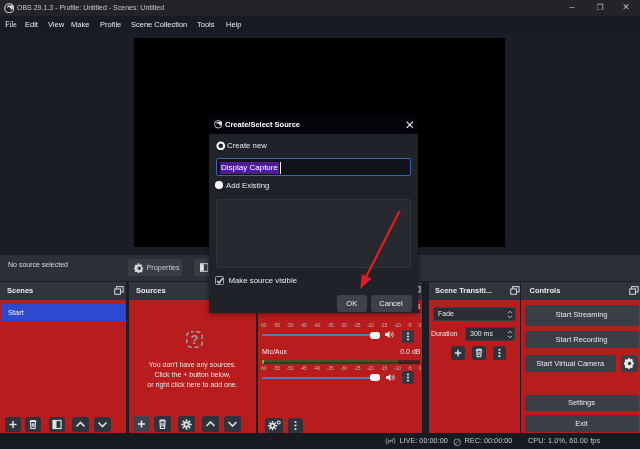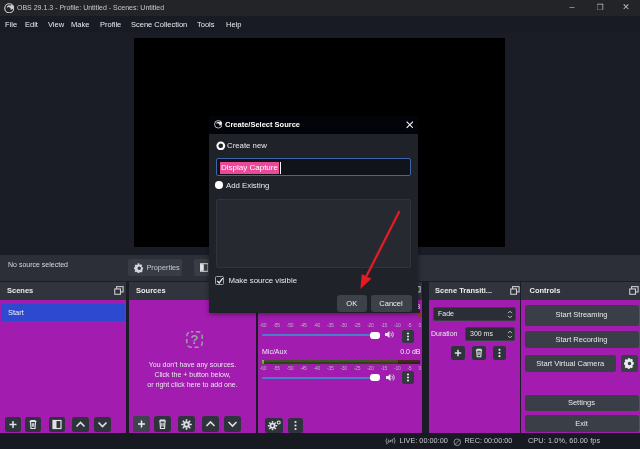--- a/index.html
+++ b/index.html
@@ -13,34 +13,34 @@
 
 #menubar { left:0; top:16px; width:640px; height:17px; background:#191b24; }
 .menu { top:16px; height:17px; line-height:17px; font-size:7.5px; color:#e9eaec; }
 
 #canvas { left:134px; top:38px; width:371px; height:209px; background:#000; }
 
 #strip { left:0; top:255px; width:640px; height:26px; background:#2c2f37; }
 #nosource { left:8px; top:255px; height:20px; line-height:20px; font-size:7px; color:#d9dadd; }
 .tbtn { background:#383c44; border-radius:2px; }
 
-.dock { background:#a21caf; top:282px; height:151px; }
+.dock { background:#b91c1c; top:282px; height:151px; }
 .dockhead { left:0; top:0; width:100%; height:18px; background:#31343c; }
 .dockhead .t { position:absolute; left:7px; top:0; height:18px; line-height:18px; font-size:7.5px; font-weight:bold; color:#eceded; }
 .dkicon { position:absolute; top:4px; width:10px; height:9px; }
 .sbtn { position:absolute; background:#2f333c; border-radius:2.5px; }
 .sbtn svg { position:absolute; left:0; top:0; }
 #statusbar { left:0; top:433px; width:640px; height:16px; background:#181a22; }
 .sbtext { top:433px; height:16px; line-height:16px; font-size:7.3px; color:#c8cbd0; }
 
 #dialog { left:209px; top:116px; width:209px; height:197px; background:#1f2228; box-shadow:0 1px 5px rgba(0,0,0,0.45); }
 #dlgtitle { left:0; top:0; width:100%; height:18px; background:#030409; }
 #dlgtitletext { left:16px; top:0; height:18px; line-height:18px; font-size:7.5px; font-weight:bold; color:#fff; }
 #dlginput { left:7px; top:42px; width:195px; height:18px; background:#10131a; border:1px solid #3d65a8; border-radius:2px; }
-#dlgsel { height:12px; line-height:12px; background:#ec4899; color:#fff; font-size:8px; padding:0 1px; }
+#dlgsel { height:12px; line-height:12px; background:#4c1d95; color:#fff; font-size:8px; padding:0 1px; }
 #dlglist { left:7px; top:83px; width:195px; height:69px; background:#262930; border:1px solid #30343b; border-radius:2px; }
 .dbtn { position:absolute; top:179px; height:17px; background:#3d414a; border-radius:3px; color:#eef0f2; font-size:7.5px; text-align:center; line-height:17px; }
 .radio { position:absolute; border-radius:50%; }
 .dtext { position:absolute; font-size:7.8px; color:#e8eaec; }
 .cbtn { position:absolute; left:3.5px; width:114px; background:#3a3e46; border-radius:2.5px; font-size:7.5px; color:#e8eaec; text-align:center; }
 .meter { width:158px; height:3.5px; background:linear-gradient(to right,#6f9c3d 0px,#6f9c3d 2px,#303d1e 2px,#303d1e 67%,#3d3a1c 67%,#3d3a1c 86%,#37201b 86%,#37201b 100%); }
 .meter:before { content:""; position:absolute; left:0; top:0; width:158px; height:1.5px; background:linear-gradient(to right,#84b845 0px,#84b845 2px,#405426 2px,#405426 67%,#504b21 67%,#504b21 86%,#4c2621 86%,#4c2621 100%); }
 .scalerow { left:2px; width:161px; display:flex; justify-content:space-between; font-size:5px; color:#b2b6bc; transform-origin:left top; }
 .scalerow span { letter-spacing:-0.3px; }
 </style>
@@ -51,21 +51,21 @@
 <svg class="abs" style="left:3.5px;top:2.5px" width="10.5" height="10.5" viewBox="0 0 24 24">
     <circle cx="12" cy="12" r="10.3" fill="none" stroke="#cdcfd2" stroke-width="2.6"></circle>
     <path d="M11 5.5a5.3 5.3 0 0 0-3.9 8.9a5.3 5.3 0 0 1 5-4.5a5.3 5.3 0 0 1 5.2 4.2a5.3 5.3 0 0 0 .7-2.6a5.3 5.3 0 0 0-7-8z" fill="#cdcfd2" transform="rotate(35 12 12)"></path>
   </svg>
 <div class="abs" id="titletext">OBS 29.1.3 - Profile: Untitled - Scenes: Untitled</div>
 <div class="abs wctl" style="left:565px;">–</div>
 <div class="abs wctl" style="left:593px;font-size:8px;">❐</div>
 <div class="abs wctl" style="left:619px;">✕</div>
 
 <div class="abs" id="menubar"></div>
-<div class="abs menu" style="left:5px;">File</div>
+<div class="abs menu" style="left:5px;font-family:Liberation Serif, serif;">File</div>
 <div class="abs menu" style="left:25px;">Edit</div>
 <div class="abs menu" style="left:48px;">View</div>
 <div class="abs menu" style="left:71px;">Make</div>
 <div class="abs menu" style="left:100px;">Profile</div>
 <div class="abs menu" style="left:131px;">Scene Collection</div>
 <div class="abs menu" style="left:197px;">Tools</div>
 <div class="abs menu" style="left:226px;">Help</div>
 
 <div class="abs" id="canvas"></div>
 

